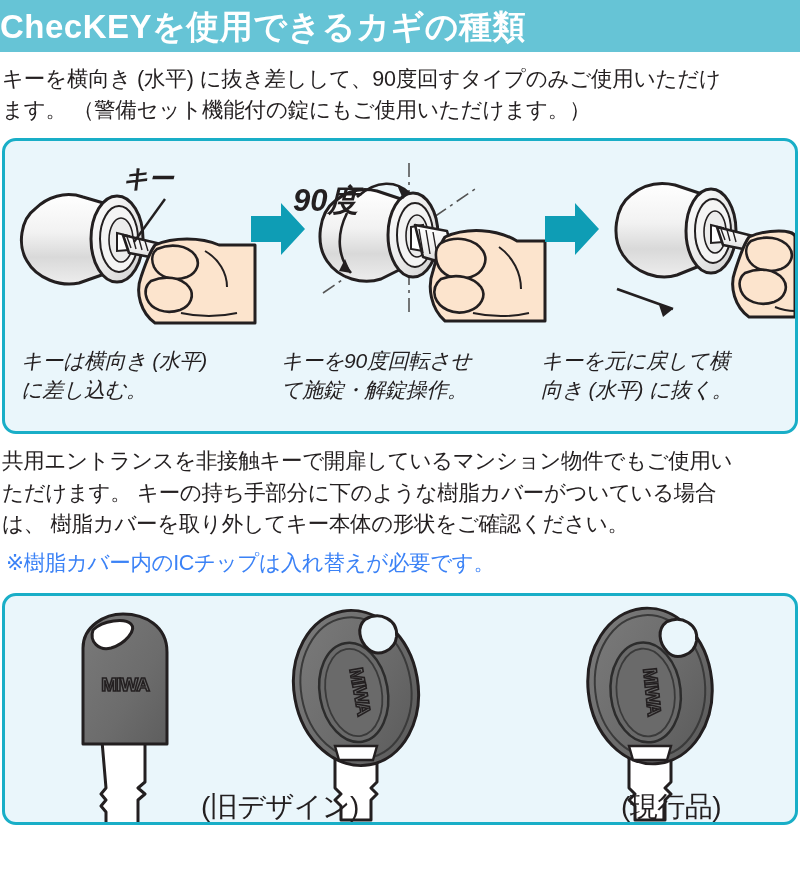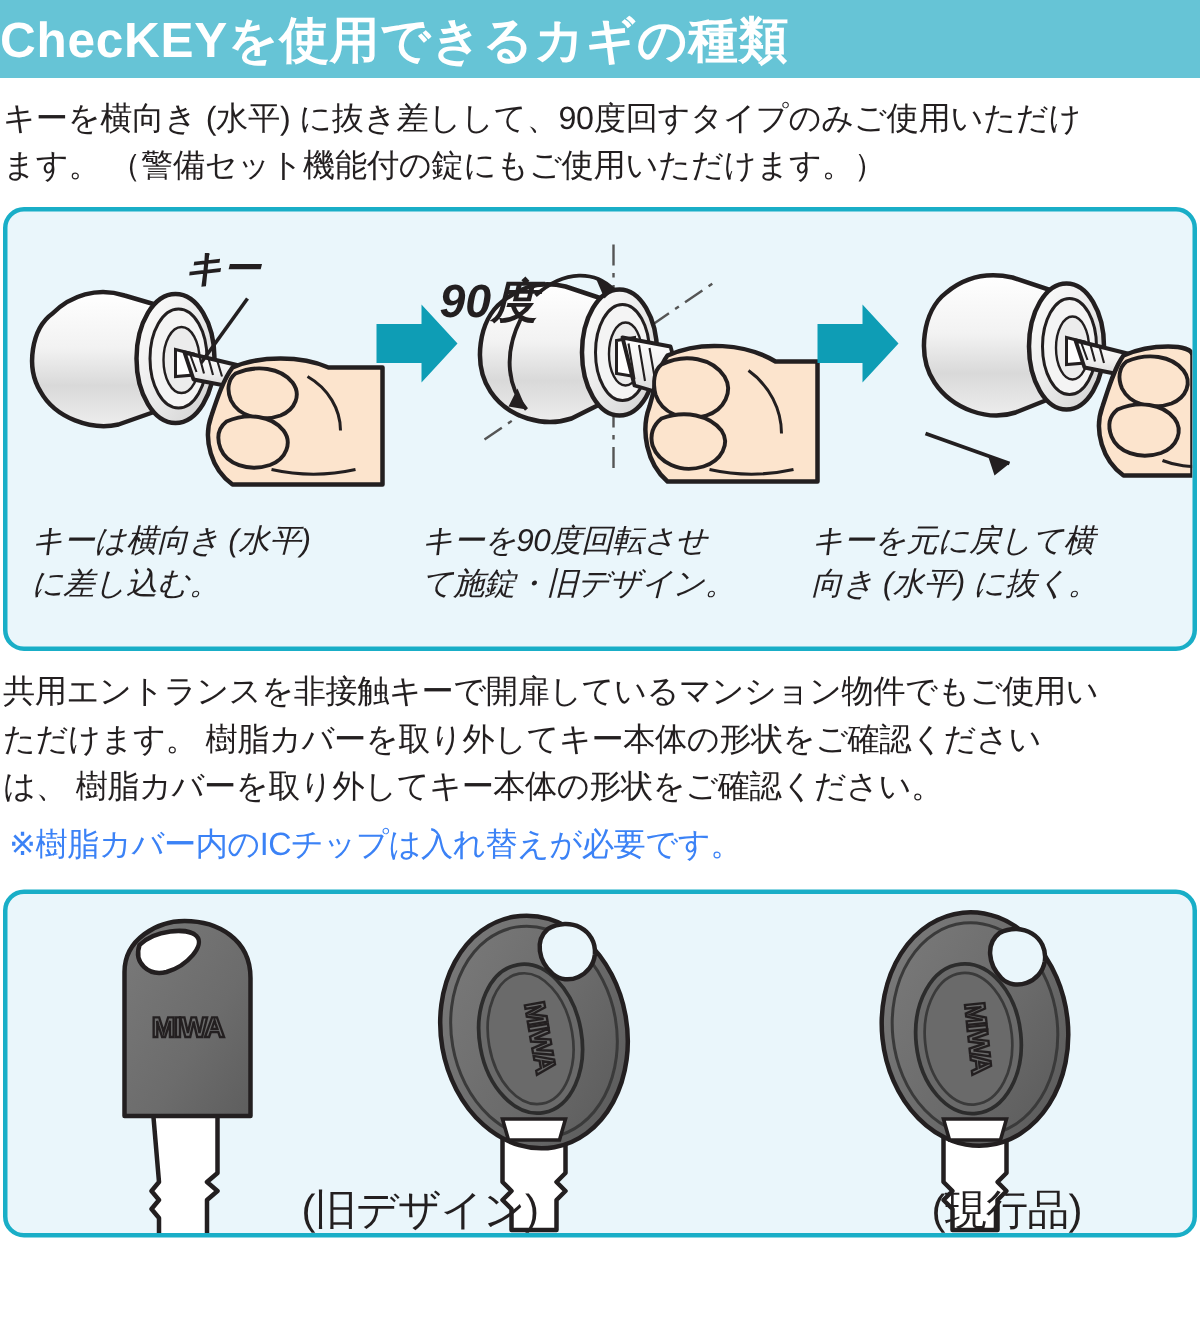--- a/index.html
+++ b/index.html
@@ -258,32 +258,32 @@
     </g>
   </svg>
 
   <div class="captions">
     <div class="caption cap1">
       <span class="ln">キーは横向き (水平)</span>
       <span class="ln">に差し込む。</span>
     </div>
     <div class="caption cap2">
       <span class="ln">キーを90度回転させ</span>
-      <span class="ln">て施錠・旧デザイン。</span>
+      <span class="ln">て施錠・解錠操作。</span>
     </div>
     <div class="caption cap3">
       <span class="ln">キーを元に戻して横</span>
       <span class="ln">向き (水平) に抜く。</span>
     </div>
   </div>
 </div>
 
 <div class="midtext">
   <span class="ln">共用エントランスを非接触キーで開扉しているマンション物件でもご使用い</span>
-  <span class="ln">ただけます。 樹脂カバーを取り外してキー本体の形状をご確認ください</span>
+  <span class="ln">ただけます。 キーの持ち手部分に下のような樹脂カバーがついている場合</span>
   <span class="ln">は、 樹脂カバーを取り外してキー本体の形状をご確認ください。</span>
 </div>
 <div class="note">※樹脂カバー内のICチップは入れ替えが必要です。</div>
 
 <div class="panel panel-keys">
 
   <svg class="keys-art" viewBox="0 0 790 226">
     <defs>
       <linearGradient id="headGrad" x1="0" y1="0" x2="1" y2="1">
         <stop offset="0%" stop-color="#7a7a7a"></stop>

